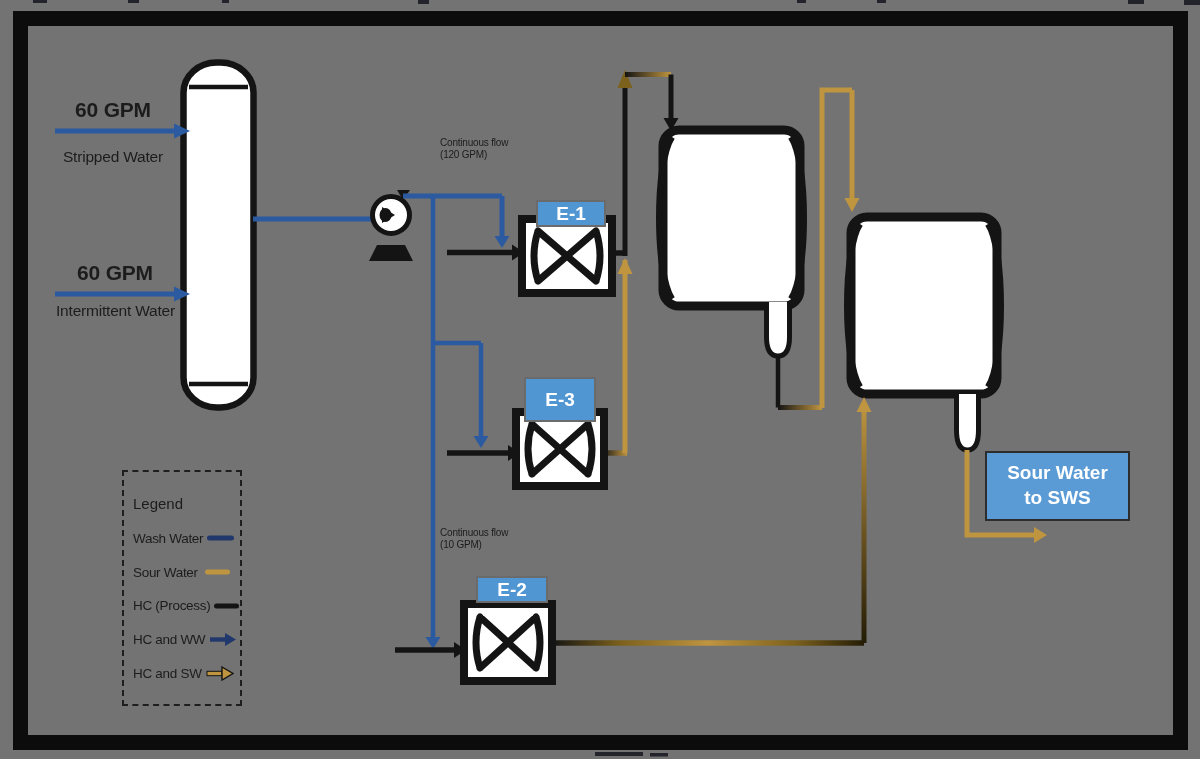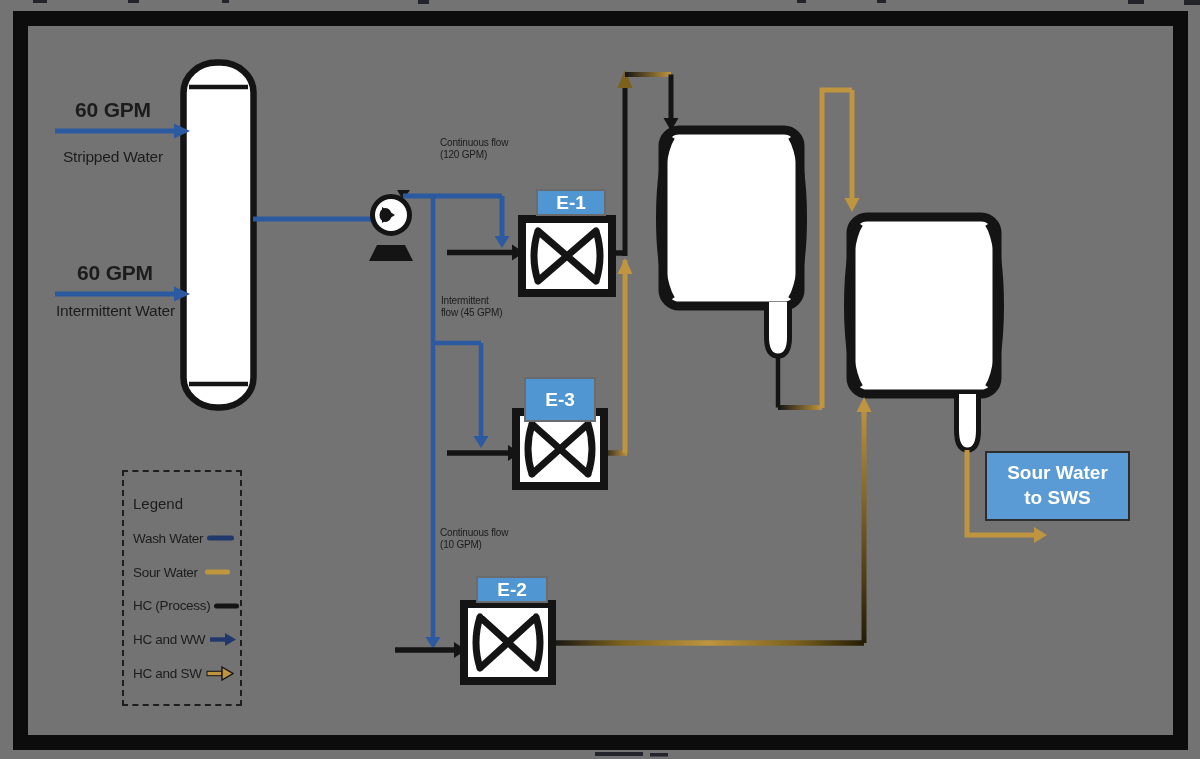--- a/index.html
+++ b/index.html
@@ -187,30 +187,26 @@
 
   <div class="t rate" style="left:55px;top:98px;width:116px">60 GPM</div>
   <div class="t feedname" style="left:38px;top:148px;width:150px">Stripped Water</div>
   <div class="t rate" style="left:57px;top:261px;width:116px">60 GPM</div>
   <div class="t feedname" style="left:28px;top:302px;width:175px">Intermittent Water</div>
 
   <div class="t flowlabel" style="left:440px;top:137px">
     <span>Continuous flow</span>
     <span>(120 GPM)</span>
   </div>
-  <div class="t flowlabel" style="left:441px;top:295px">
-    <span>Intermittent</span>
-    <span>flow (45 GPM)</span>
-  </div>
   <div class="t flowlabel" style="left:440px;top:527px">
     <span>Continuous flow</span>
     <span>(10 GPM)</span>
   </div>
 
-  <div class="exlabel" style="left:536px;top:189px;width:70px;height:27px">E-1</div>
+  <div class="exlabel" style="left:536px;top:200px;width:70px;height:27px">E-1</div>
   <div class="exlabel" style="left:524px;top:377px;width:72px;height:45px">E-3</div>
   <div class="exlabel" style="left:476px;top:576px;width:72px;height:27px">E-2</div>
 
   <div class="outletbox" style="left:985px;top:451px;width:145px;height:70px">
     <span>Sour Water</span>
     <span>to SWS</span>
   </div>
 
   <div class="legend">
     <div class="lg-title">Legend</div>

